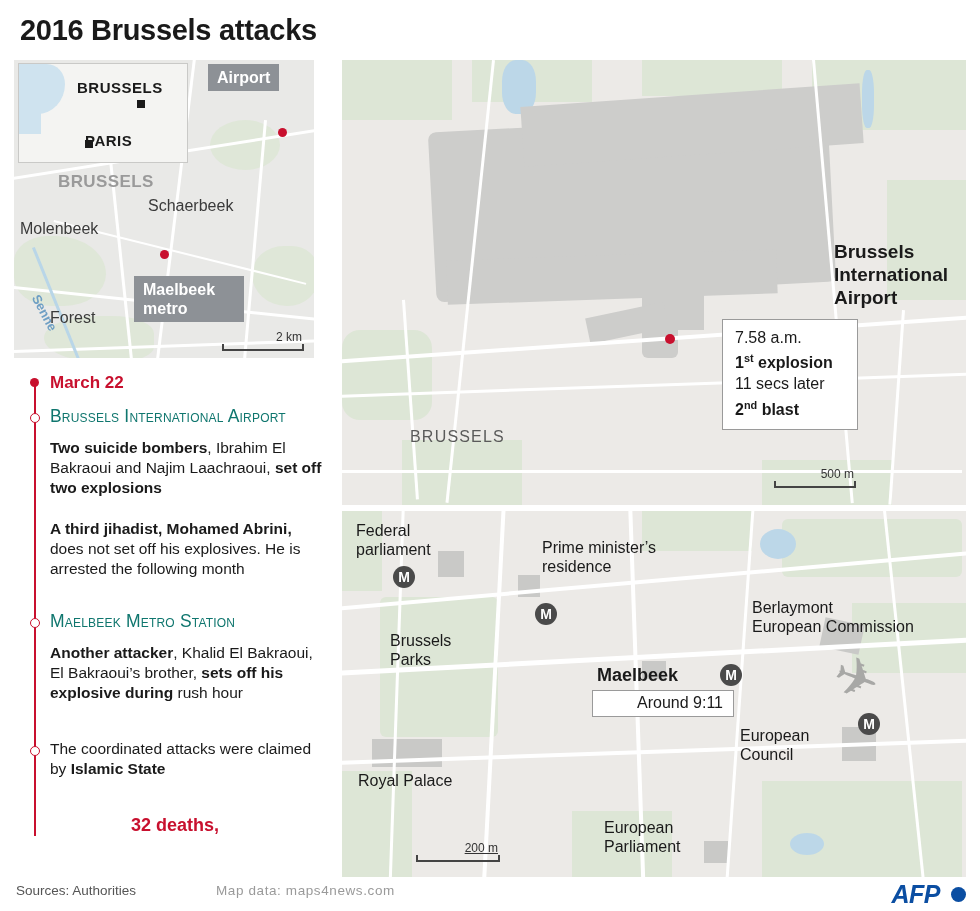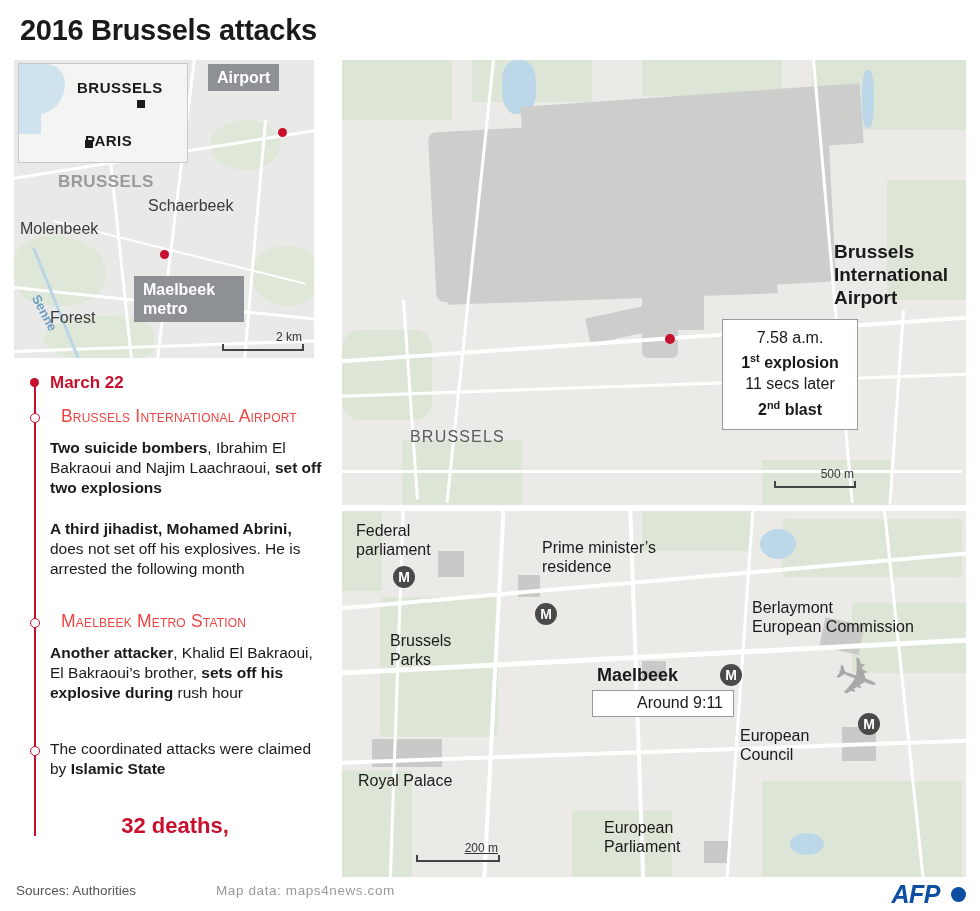--- a/index.html
+++ b/index.html
@@ -176,42 +176,42 @@
   }
   .tl-date {
     position: absolute;
     left: 36px;
     font-size: 17px;
     font-weight: bold;
     color: #c8102e;
   }
   .tl-head {
     position: absolute;
-    left: 47px;
+    left: 36px;
     font-size: 17px;
-    color: #ef4444;
+    color: #0f766e;
     font-variant: small-caps;
     text-transform: capitalize;
     letter-spacing: 0.2px;
   }
   .tl-body {
     position: absolute;
     left: 36px;
     width: 276px;
     font-size: 15.5px;
     line-height: 20px;
     color: #1a1a1a;
   }
   .tl-body b { font-weight: bold; }
   .tl-total {
     position: absolute;
     left: 36px;
     width: 250px;
     text-align: center;
-    font-size: 22px;
+    font-size: 18px;
     font-weight: bold;
     color: #c8102e;
     line-height: 23px;
   }
 
   
   .airport-map {
     position: absolute;
     left: 342px; top: 60px;
     width: 624px; height: 445px;
@@ -460,21 +460,21 @@
     <div class="ap-road" style="left:60px; top:240px; width:3px; height:200px; transform:rotate(-4deg);"></div>
     <div class="ap-road" style="left:560px; top:250px; width:3px; height:195px; transform:rotate(4deg);"></div>
 
     <div class="ap-title">
       <div>Brussels</div>
       <div>International</div>
       <div>Airport</div>
     </div>
     <div class="ap-place" style="left:68px; top:368px;">BRUSSELS</div>
 
-    <div class="callout" style="left:380px; top:259px; width:110px;text-align:center;">
+    <div class="callout" style="left:380px; top:259px; width:110px;">
       <div>7.58 a.m.</div>
       <div><b><span id="cal-first">1<sup>st</sup> explosion</span></b></div>
       <div style="">11 secs later</div>
       <div><b><span id="cal-second">2<sup>nd</sup> blast</span></b></div>
     </div>
     <div class="ap-dot" style="left:323px; top:274px;"></div>
 
     <div class="scale-bar" style="left:432px; top:407px; width:82px;">
       <div class="lbl">500 m</div>
       <div class="bar"></div>

